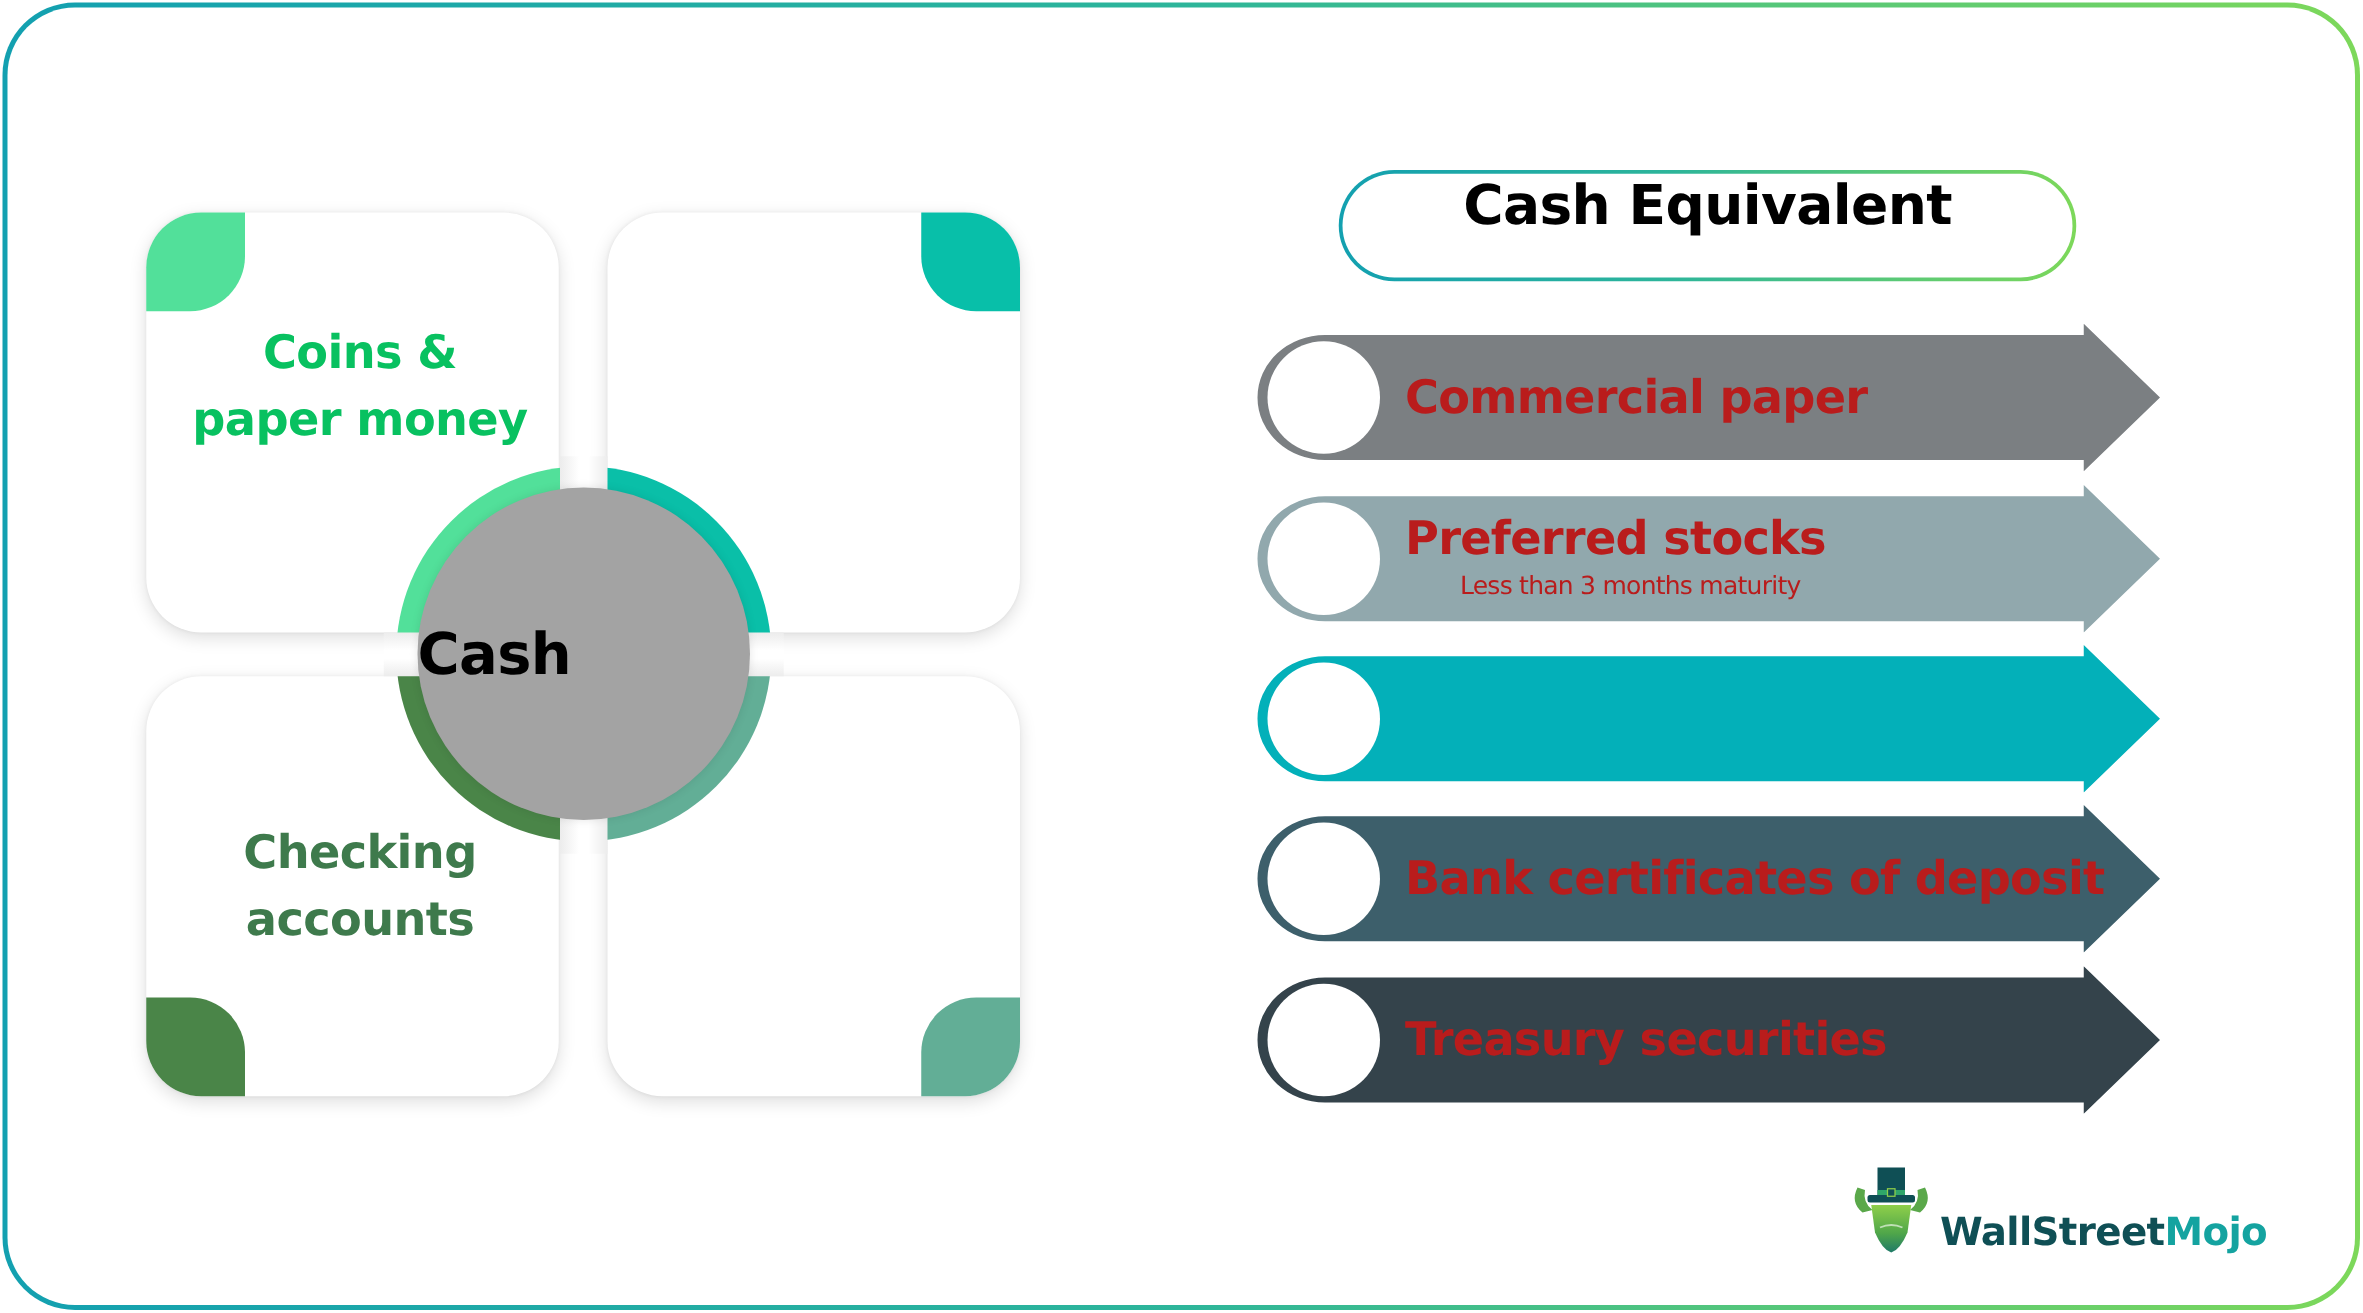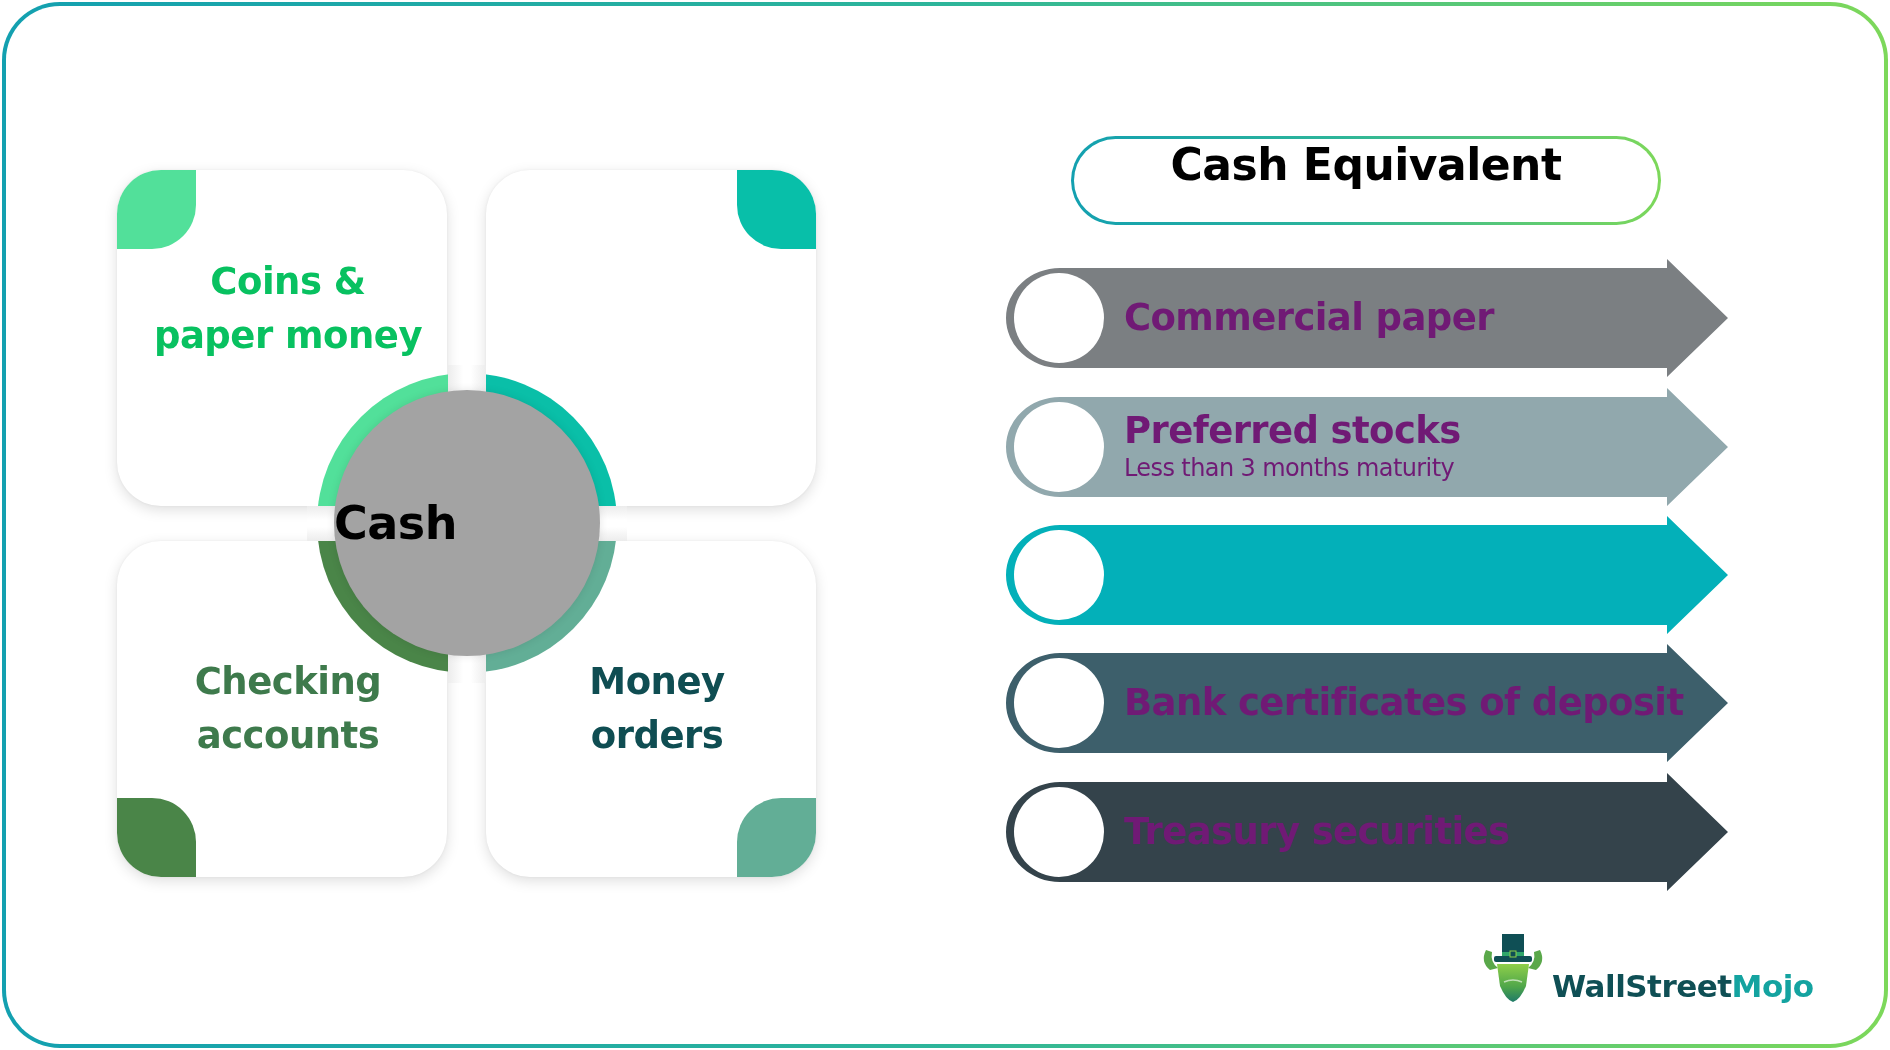--- a/index.html
+++ b/index.html
@@ -85,27 +85,27 @@
 
     .arrow { position: absolute; left: 1004px; width: 726px; height: 118px; }
     .arrow svg { position: absolute; left: 0; top: 0; }
     .arrow .dot {
       position: absolute; left: 10px; top: 14px; width: 90px; height: 90px;
       border-radius: 50%; background: #ffffff;
     }
     .arrow .label {
       position: absolute; left: 120px; top: 0; height: 118px;
       display: flex; flex-direction: column; justify-content: center;
-      color: #701a75; font-family: "DejaVu Sans", sans-serif;
+      color: #b91c1c; font-family: "DejaVu Sans", sans-serif;
     }
     .arrow .main {
       font-weight: bold; font-size: 37px; line-height: 42px; letter-spacing: -0.6px;
     }
     .arrow .sub {
-      font-size: 24px; line-height: 32px; letter-spacing: -0.6px;
+      font-size: 20px; line-height: 32px; letter-spacing: -0.6px; margin-left: 44px;
     }
 
     
     .logo {
       position: absolute; left: 1480px; top: 928px; height: 76px;
       display: flex; align-items: flex-end;
     }
     .logo-text {
       font-family: "DejaVu Sans", sans-serif; font-weight: bold; font-size: 31px;
       letter-spacing: -0.5px; margin-left: 6px;
@@ -132,24 +132,20 @@
 </div>
 <div class="card bl">
   <div class="tab"></div>
   <div class="card-text">
     <span>Checking</span>
     <span>accounts</span>
   </div>
 </div>
 <div class="card br">
   <div class="tab"></div>
-  <div class="card-text">
-    <span>Money</span>
-    <span>orders</span>
-  </div>
 </div>
 
 <div class="ring"></div>
 <div class="gap-v"></div>
 <div class="gap-h"></div>
 <div class="center-circle">
   <span class="center-label">Cash</span>
 </div>
 
 <div class="title-box">

